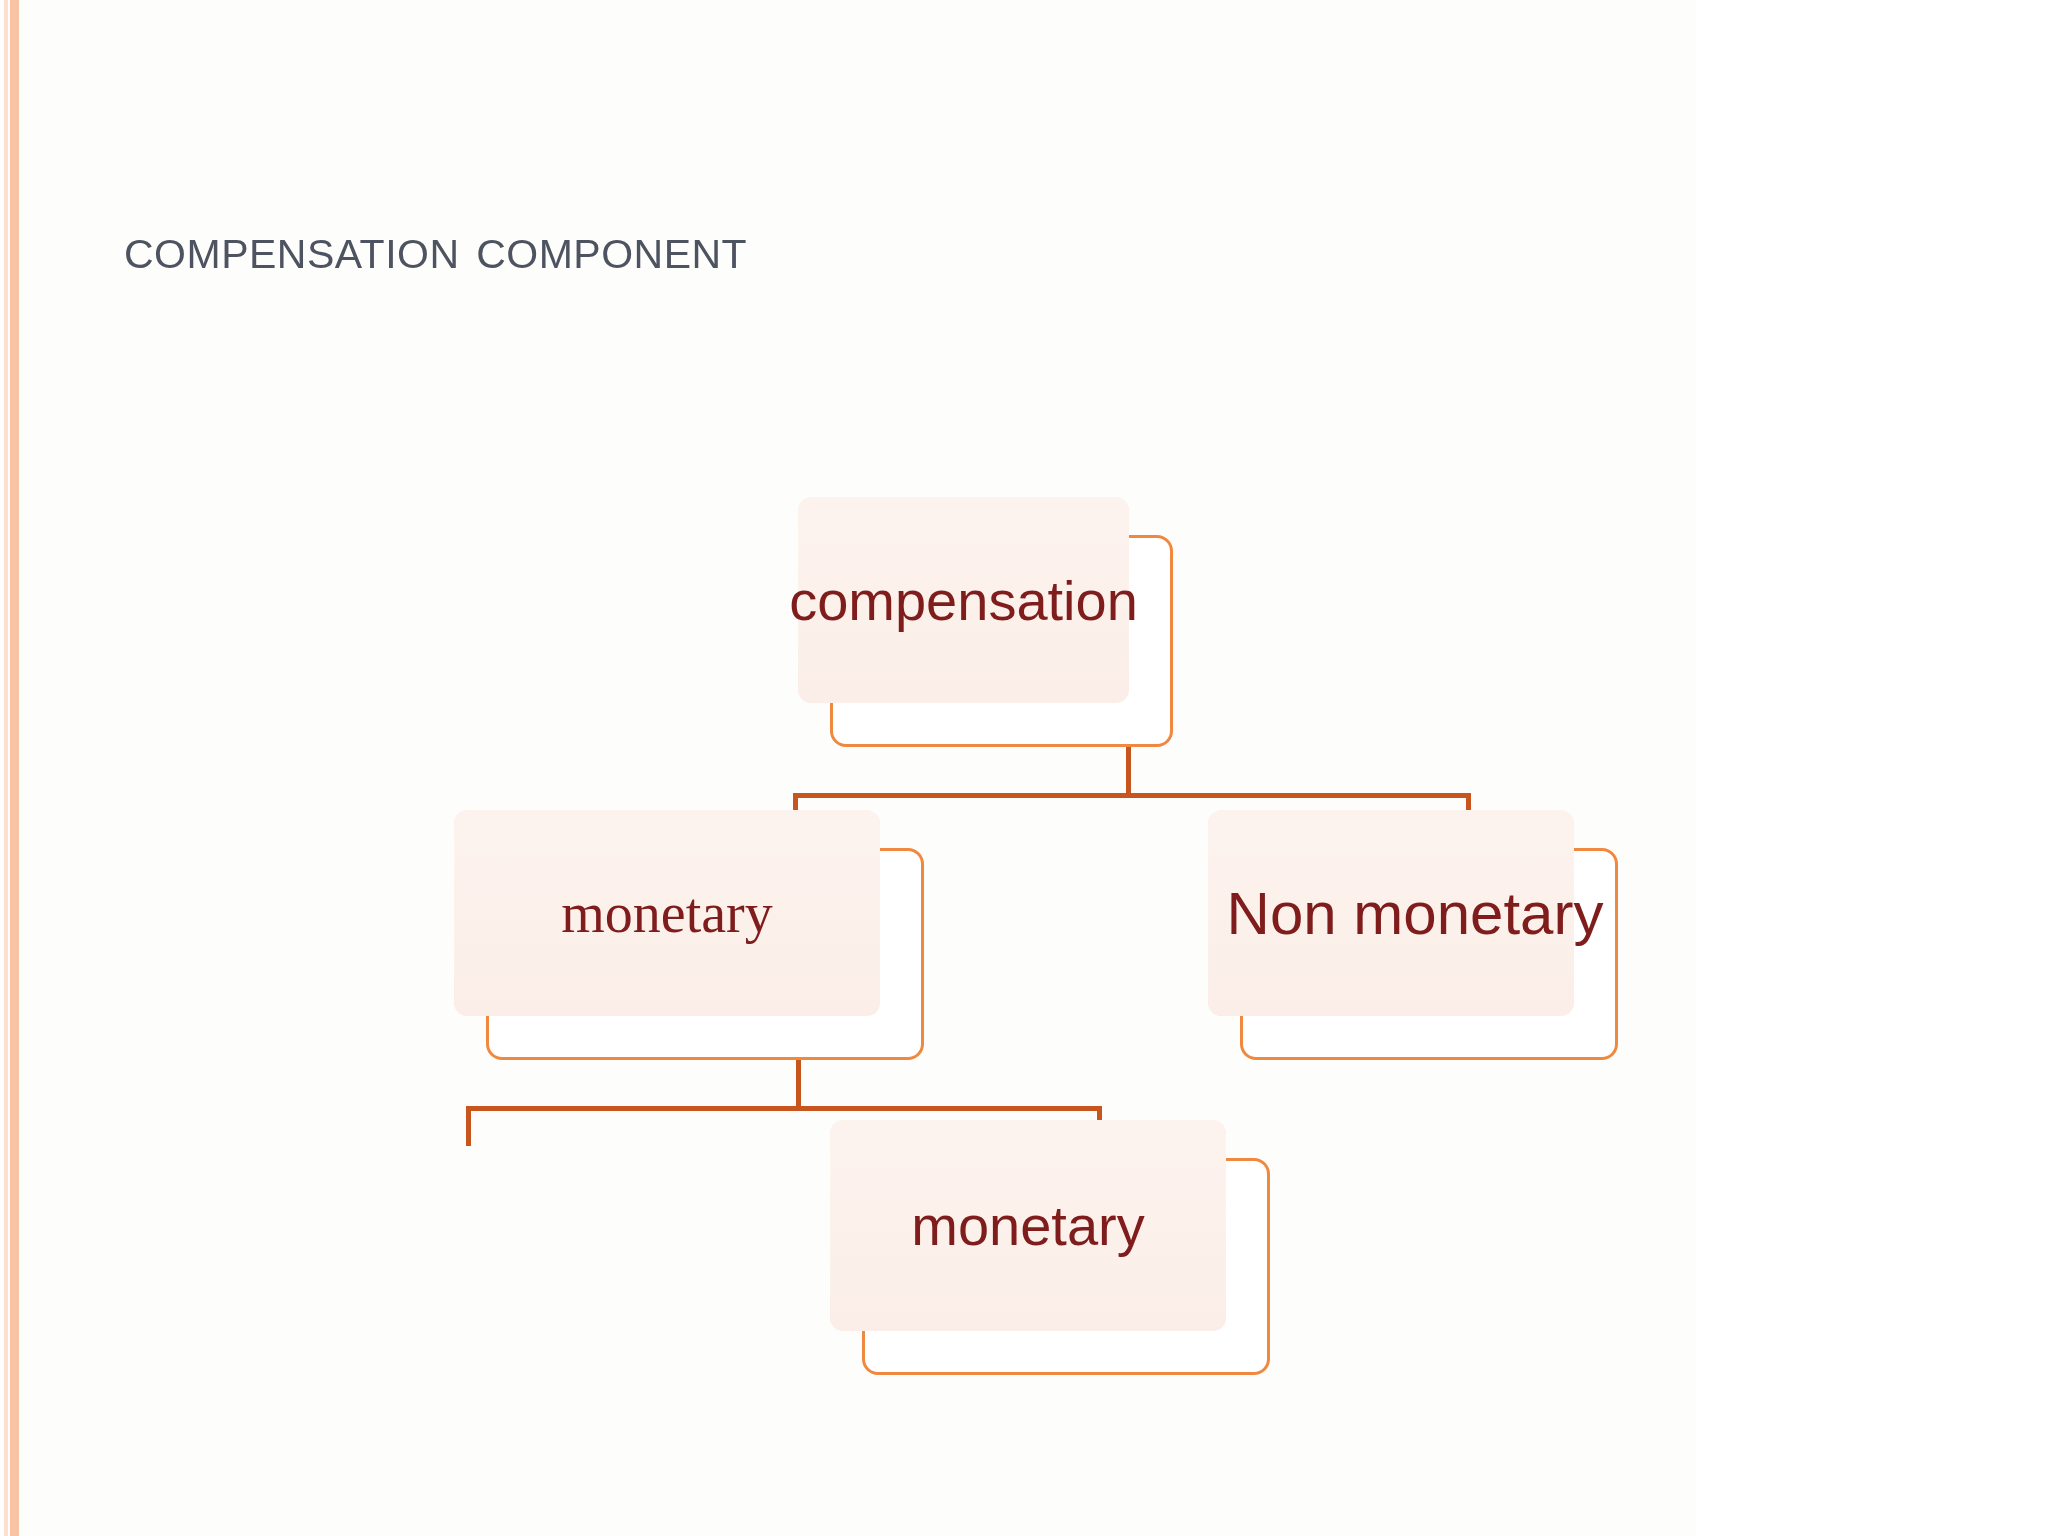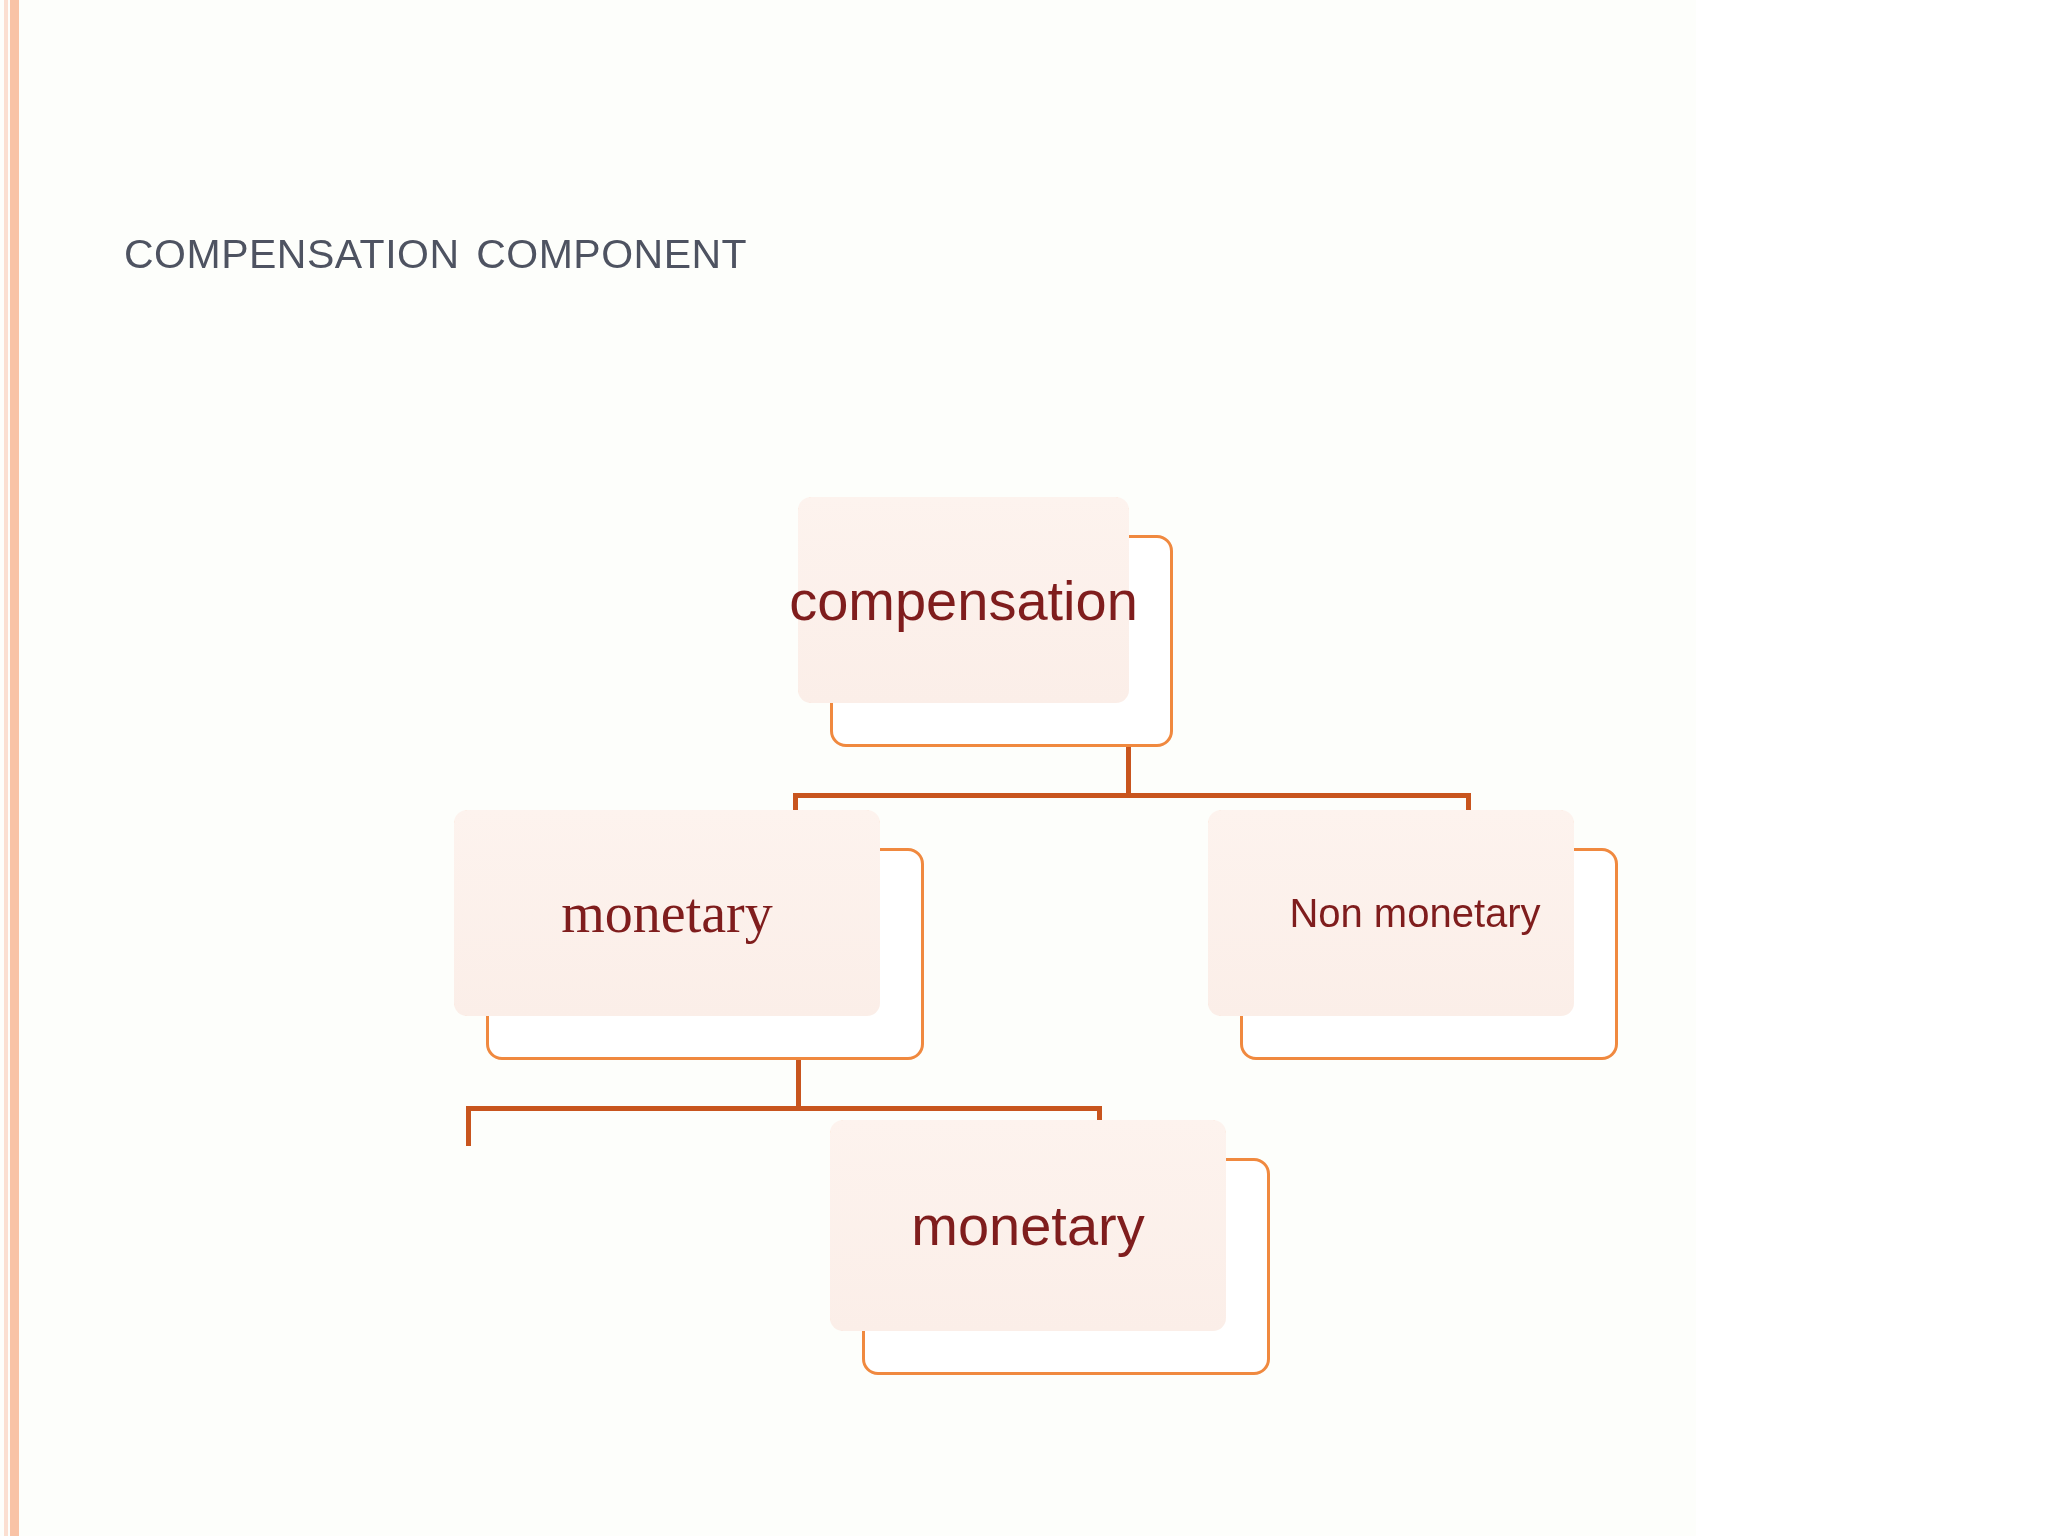--- a/index.html
+++ b/index.html
@@ -111,21 +111,21 @@
   }
 
   
   #node-compensation { left: 798px; top: 497px; width: 375px; height: 250px; }
   #node-monetary     { left: 454px; top: 810px; width: 470px; height: 250px; font-family: Liberation Serif, serif; }
   #node-nonmonetary  { left: 1208px; top: 810px; width: 410px; height: 250px; }
   #node-direct       { left: 212px; top: 1120px; width: 440px; height: 255px; }
   #node-indirect     { left: 830px; top: 1120px; width: 440px; height: 255px; }
 
   
-  #node-nonmonetary .label { font-size: 40px; padding-left: 48px; }
+  #node-nonmonetary .label { font-size: 60px; padding-left: 48px; }
 
   
   .conn {
     position: absolute;
     background: #c8551e;
   }
   .v { width: 5px; }
   .h { height: 5px; }
 
   

